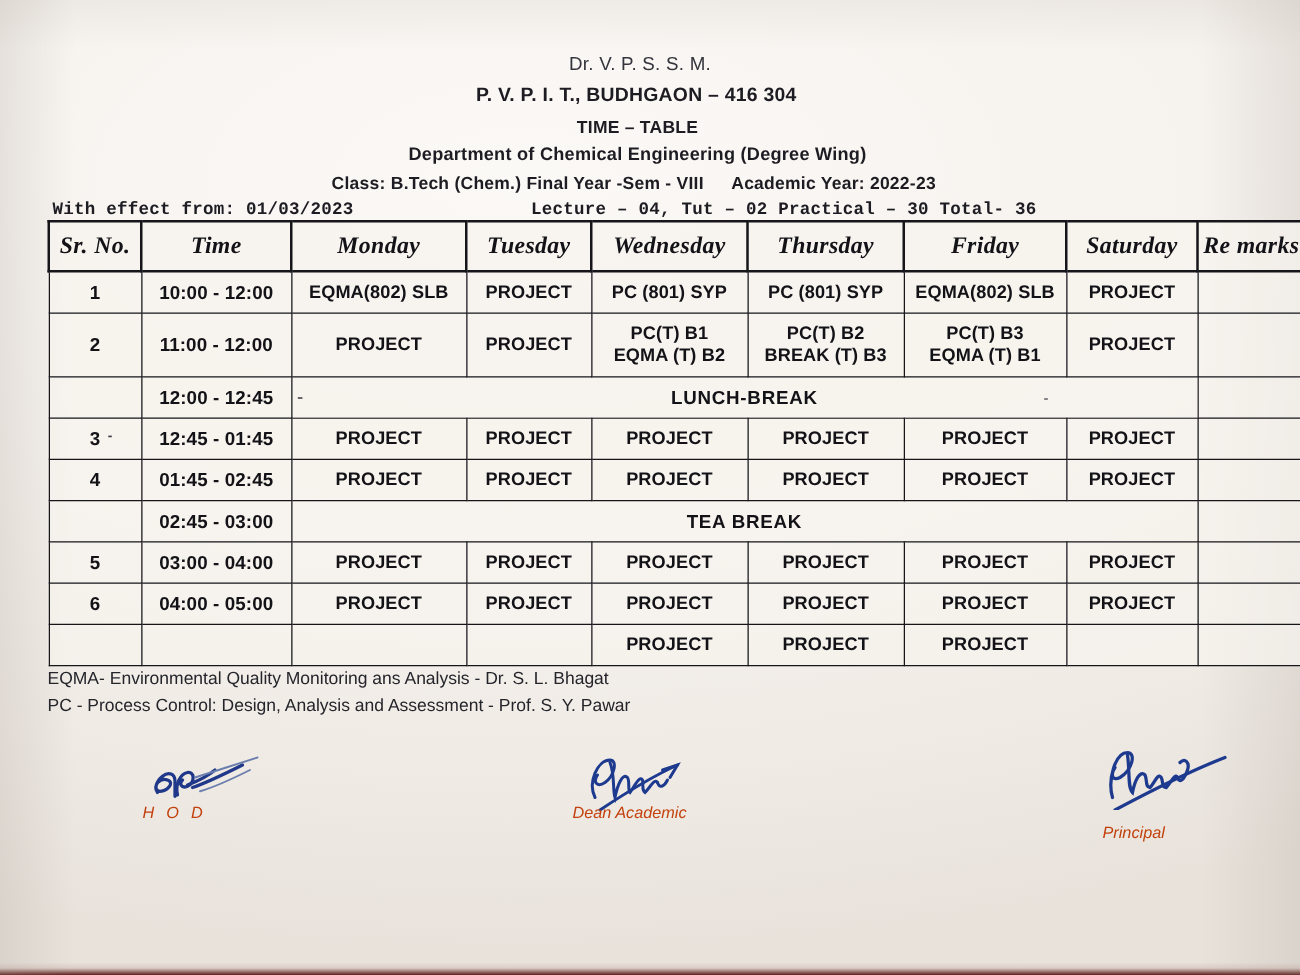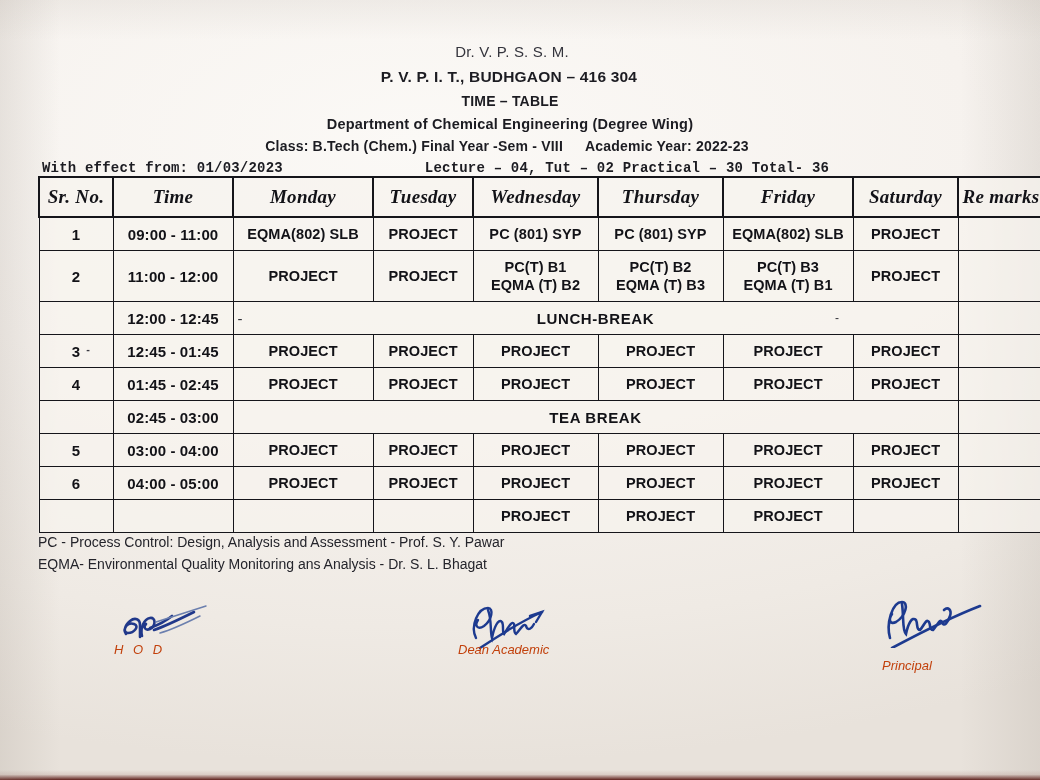--- a/index.html
+++ b/index.html
@@ -137,41 +137,41 @@
           <th>Wednesday</th>
           <th>Thursday</th>
           <th>Friday</th>
           <th>Saturday</th>
           <th>Re  marks</th>
         </tr>
       </thead>
       <tbody id="tbody">
           <tr>
             <td class="sr">1</td>
-            <td class="time">09:00 - 11:00</td>
+            <td class="time">10:00 - 12:00</td>
             <td class="">EQMA(802) SLB</td>
             <td class="">PROJECT</td>
             <td class="">PC (801) SYP</td>
             <td class="">PC (801) SYP</td>
             <td class="">EQMA(802) SLB</td>
             <td class="">PROJECT</td>
             <td class=""></td>
           </tr>
           <tr>
             <td class="sr tall">2</td>
             <td class="time tall">11:00 - 12:00</td>
             <td class="tall">PROJECT</td>
             <td class="tall">PROJECT</td>
             <td class="tall two-line">
               <span>PC(T) B1</span>
               <span>EQMA (T) B2</span>
             </td>
             <td class="tall two-line">
               <span>PC(T) B2</span>
-              <span>EQMA (T) B3</span>
+              <span>BREAK (T) B3</span>
             </td>
             <td class="tall two-line">
               <span>PC(T) B3</span>
               <span>EQMA (T) B1</span>
             </td>
             <td class="tall">PROJECT</td>
             <td class="tall"></td>
           </tr>
           <tr>
             <td class="sr"></td>
@@ -238,22 +238,22 @@
             <td class="">PROJECT</td>
             <td class="">PROJECT</td>
             <td class=""></td>
             <td class=""></td>
           </tr>
         </tbody>
     </table>
   </div>
 
   <div id="notes">
+    <div>EQMA- Environmental Quality Monitoring ans Analysis - Dr. S. L. Bhagat</div>
     <div>PC - Process Control: Design, Analysis and Assessment - Prof. S. Y. Pawar</div>
-    <div>EQMA- Environmental Quality Monitoring ans Analysis - Dr. S. L. Bhagat</div>
   </div>
 
   <div class="sig" id="sig-hod">
     <svg class="ink" width="130" height="48" viewBox="0 0 130 48">
       <g fill="none" stroke="#20388a" stroke-width="2.6" stroke-linecap="round">
         <path d="M16 34 C12 28, 18 22, 24 24 C30 26, 24 33, 18 33 C13 33, 14 26, 20 21 C25 17, 30 19, 30 25 L30 37"></path>
         <path d="M32 36 C30 28, 34 19, 40 18 C46 17, 46 26, 40 29 C35 31, 33 27, 36 24"></path>
         <path d="M40 28 C48 25, 56 21, 62 16"></path>
         <path d="M44 30 C56 26, 70 19, 84 12"></path>
       </g>

